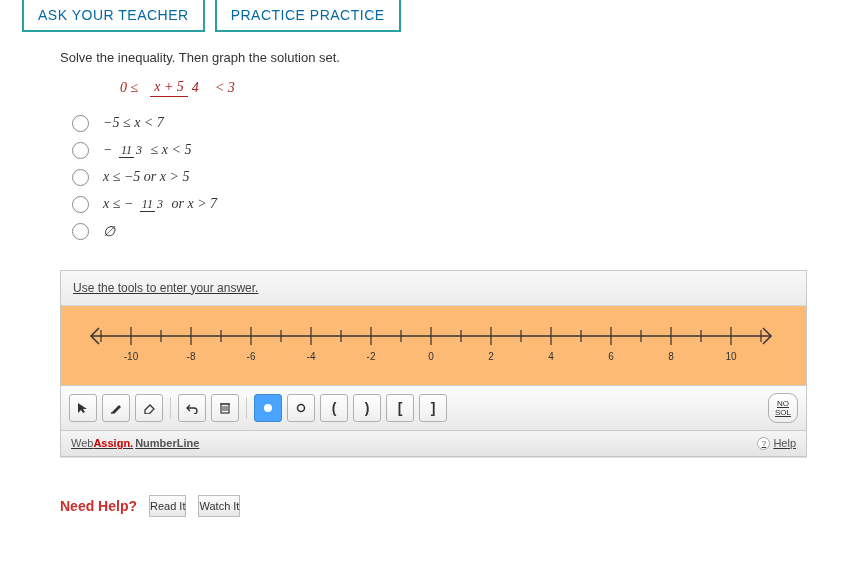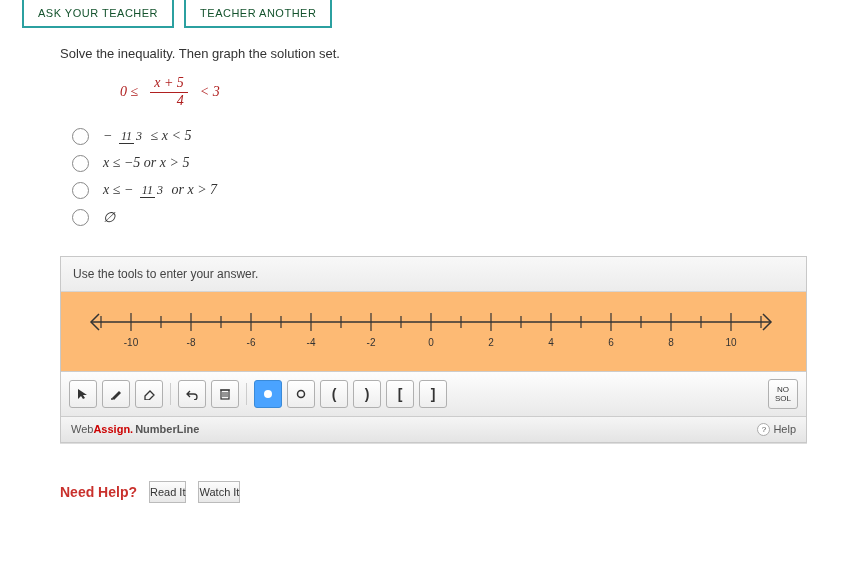--- a/index.html
+++ b/index.html
@@ -11,23 +11,23 @@
     background: #fff;
   }
   .top-buttons {
     display: flex;
     gap: 10px;
     padding: 0 0 0 22px;
   }
   .top-btn {
     border: 2px solid #2ba0a0;
     background: #fff;
-    color: #14532d;
+    color: #0369a1;
     padding: 7px 14px;
-    font-size: 11px;
+    font-size: 14px;
     font-weight: 500;
     letter-spacing: 0.5px;
     border-top: none;
     cursor: pointer;
   }
   .content {
     padding: 18px 0 0 60px;
   }
   .instruction {
     color: #333;
@@ -39,21 +39,21 @@
     color: #b02020;
     margin-left: 60px;
     margin-bottom: 18px;
     display: flex;
     align-items: center;
     font-size: 14px;
   }
   .ineq-left { margin-right: 6px; }
   .ineq-frac {
     display: inline-flex;
-    flex-direction: column;
+    flex-direction: row;
     text-align: center;
     margin: 0 6px;
     align-items: flex-end;
   }
   .ineq-frac .num {
     border-bottom: 1px solid #b02020;
     padding: 0 4px;
     line-height: 1.2;
   }
   .ineq-frac .den {
@@ -100,20 +100,21 @@
     font-size: 12px;
     line-height: 1.1;
   }
 
   .nl-wrap {
     margin: 30px 0 0 0;
     border: 1px solid #c8c8c8;
     background: #f4f4f4;
     width: 745px;
     box-shadow: 0 1px 0 #ddd;
+    text-decoration: underline;
   }
   .nl-header {
     padding: 10px 12px;
     font-size: 12px;
     color: #444;
     border-bottom: 1px solid #d5d5d5;
     background: linear-gradient(#f8f8f8,#ececec);
   }
   .nl-area {
     padding: 8px 10px 8px 10px;
@@ -153,21 +154,21 @@
     width: 1px;
     height: 22px;
     background: #ccc;
     margin: 0 2px;
   }
   .nosol-btn {
     margin-left: auto;
     width: 28px;
     height: 28px;
     border: 1px solid #b0b0b0;
-    border-radius: 3px;
+    border-radius: 9px;
     background: linear-gradient(#fff,#eee);
     font-size: 8px;
     line-height: 9px;
     text-align: center;
     display: flex;
     align-items: center;
     justify-content: center;
     cursor: pointer;
   }
   .nl-footer {
@@ -216,36 +217,40 @@
     font-size: 11px;
     padding: 4px 0;
     cursor: pointer;
   }
 </style>
 </head>
 <body>
 
 <div class="top-buttons">
   <div class="top-btn">ASK YOUR TEACHER</div>
-  <div class="top-btn">TEACHER ANOTHER</div>
+  <div class="top-btn">PRACTICE PRACTICE</div>
 </div>
 
 <div class="content">
   <div class="instruction">Solve the inequality. Then graph the solution set.</div>
 
   <div class="inequality">
     <span class="ineq-left">0 ≤</span>
     <span class="ineq-frac">
       <span class="num">x + 5</span>
       <span class="den">4</span>
     </span>
     <span class="ineq-right">&lt; 3</span>
   </div>
 
   <div class="choices">
+    <div class="choice">
+      <span class="radio"></span>
+      <span>−5 ≤ x &lt; 7</span>
+    </div>
     <div class="choice">
       <span class="radio"></span>
       <span>
         <span>−</span>
         <span class="frac-inline">
           <span class="num">11</span>
           <span class="den">3</span>
         </span>
         <span> ≤ x &lt; 5</span>
       </span>

